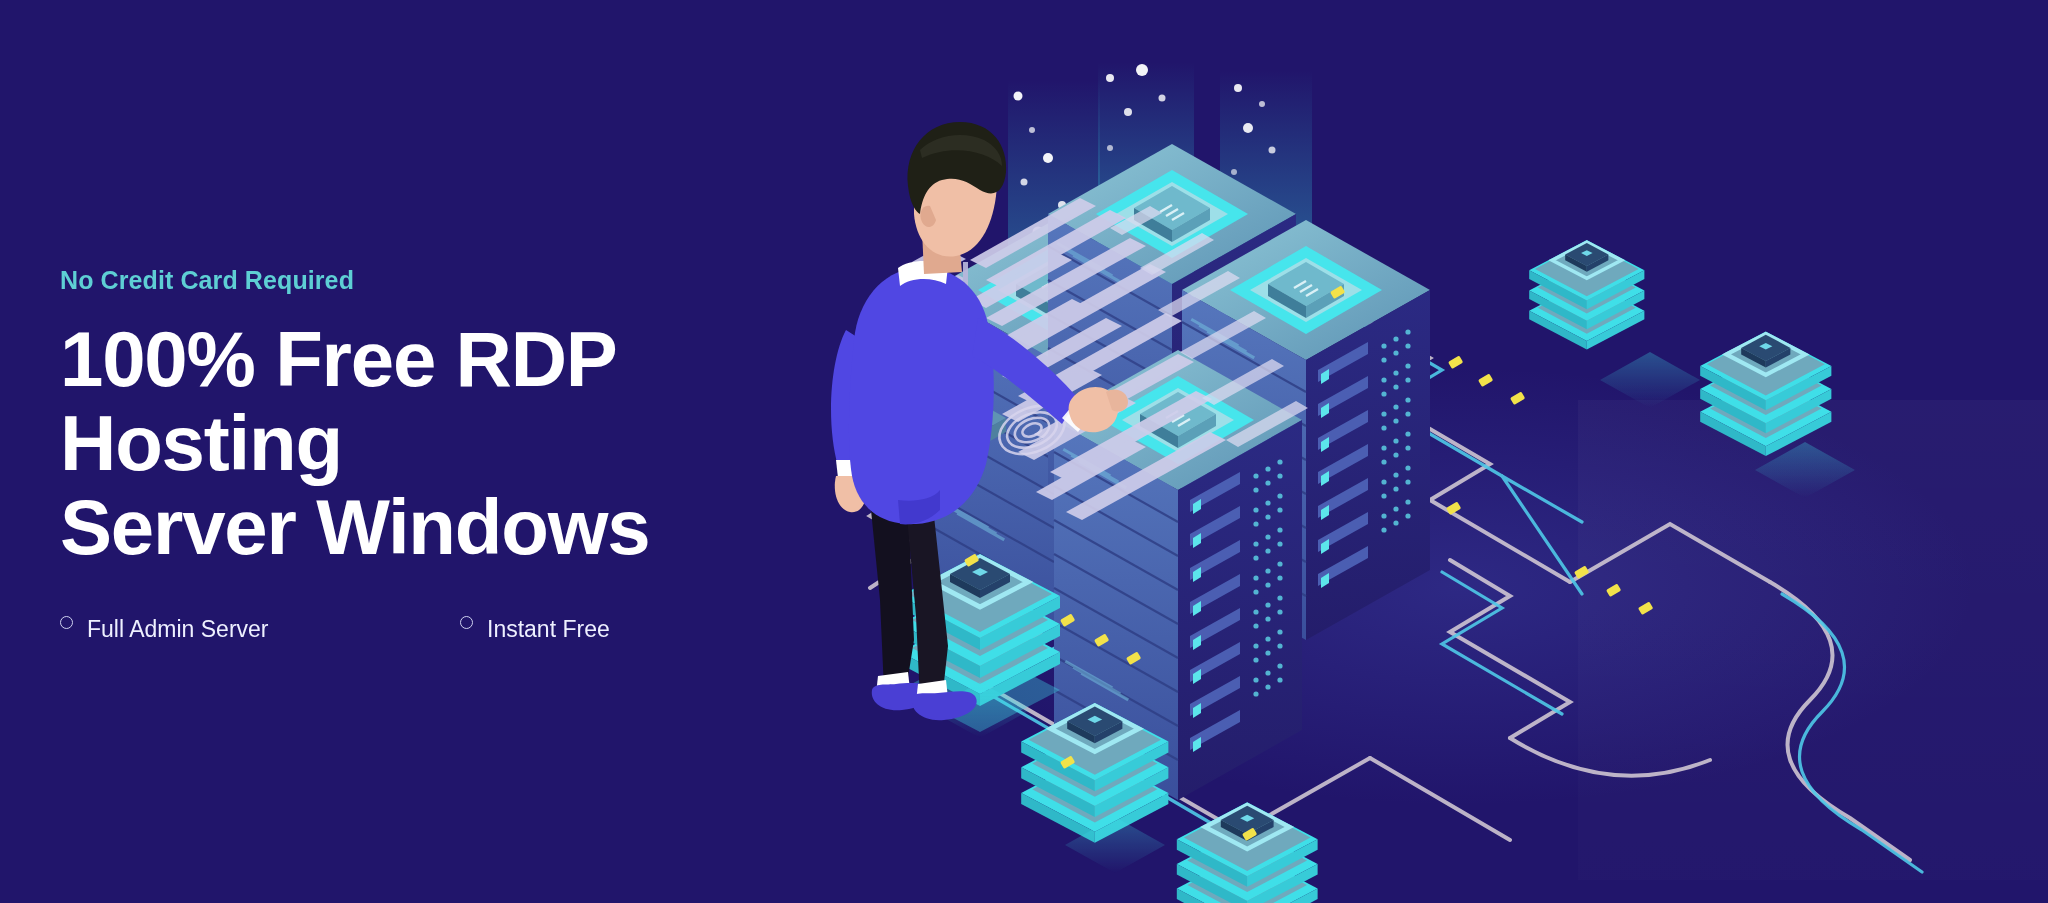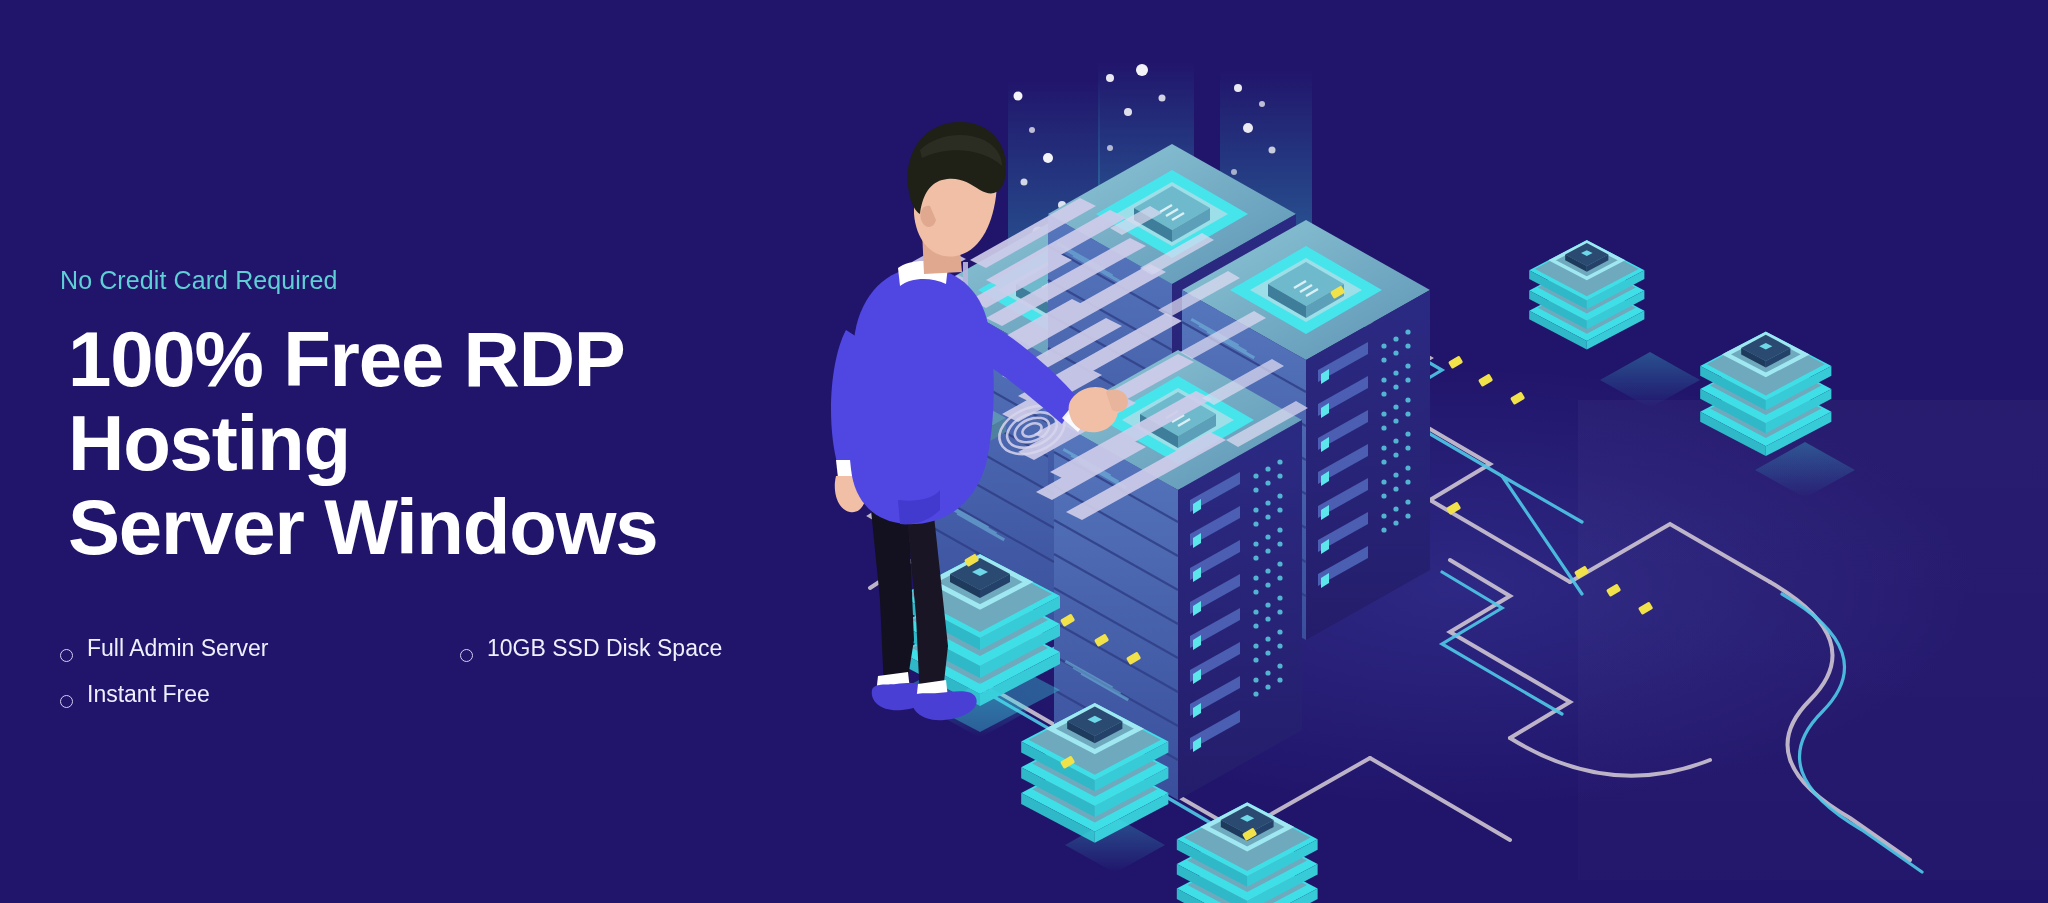--- a/index.html
+++ b/index.html
@@ -19,33 +19,33 @@
   }
   .floor-glow{
     position:absolute;left:820px;top:330px;width:1230px;height:570px;
     background:radial-gradient(ellipse 60% 55% at 52% 45%, rgba(90,110,220,.22), rgba(33,21,107,0) 70%);
     pointer-events:none;
   }
 
   
   .copy{position:absolute;left:60px;top:268px;width:780px;}
   .eyebrow{
-    color:#5ecfd4;font-size:25px;font-weight:400;letter-spacing:.1px;
+    color:#5ecfd4;font-size:25px;font-weight:700;letter-spacing:.1px;
     margin:0 0 24px 0;line-height:1;
   }
   .headline{
     color:#ffffff;font-size:78px;font-weight:700;line-height:1.08;
-    margin:8px;letter-spacing:-1.2px;
+    margin:0;letter-spacing:-1.2px;
   }
   .features{
     margin-top:46px;display:grid;grid-template-columns:310px 310px;
     column-gap:90px;row-gap:0;
   }
   .feat{
-    display:flex;align-items:flex-end;gap:14px;height:46px;
+    display:flex;align-items:flex-start;gap:14px;height:46px;
     color:#eef0ff;font-size:23px;font-weight:400;
   }
   .feat .dot{
     width:11px;height:11px;border:1.6px solid #cfd2ef;border-radius:50%;
     flex:0 0 auto;display:block;
   }
 
   
   .art{position:absolute;left:810px;top:0;width:1238px;height:903px;}
   .art svg{display:block;width:100%;height:100%;}
@@ -770,24 +770,20 @@
       <span>100% Free RDP Hosting</span><br>
       <span>Server Windows</span>
     </h1>
 
     <div class="features">
       <div class="feat">
         <span class="dot"></span>
         <span>Full Admin Server</span>
       </div>
 
-      <div class="feat">
-        <span class="dot"></span>
-        <span>10GB SSD Disk Space</span>
-      </div>
 
       <div class="feat">
         <span class="dot"></span>
         <span>Instant Free</span>
       </div>
     </div>
   </div>
 
 </div>
 

